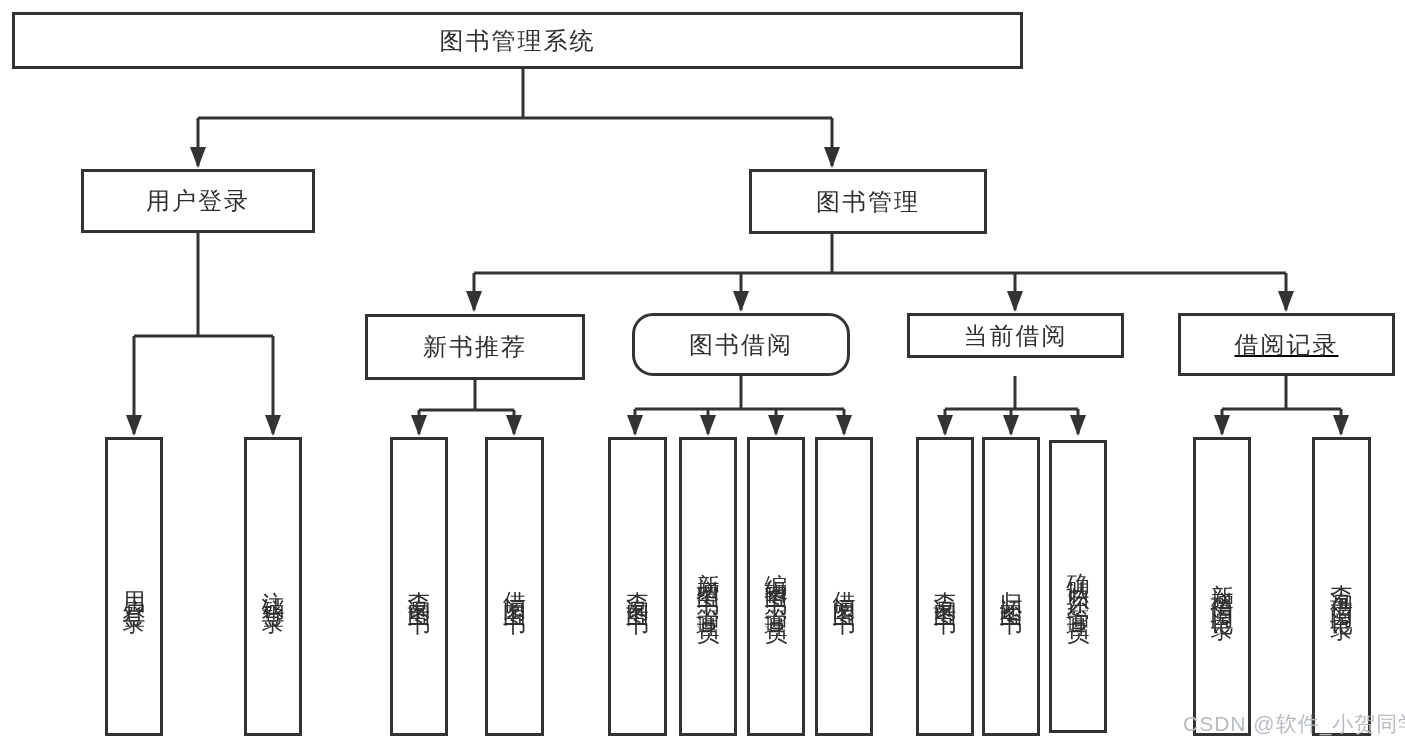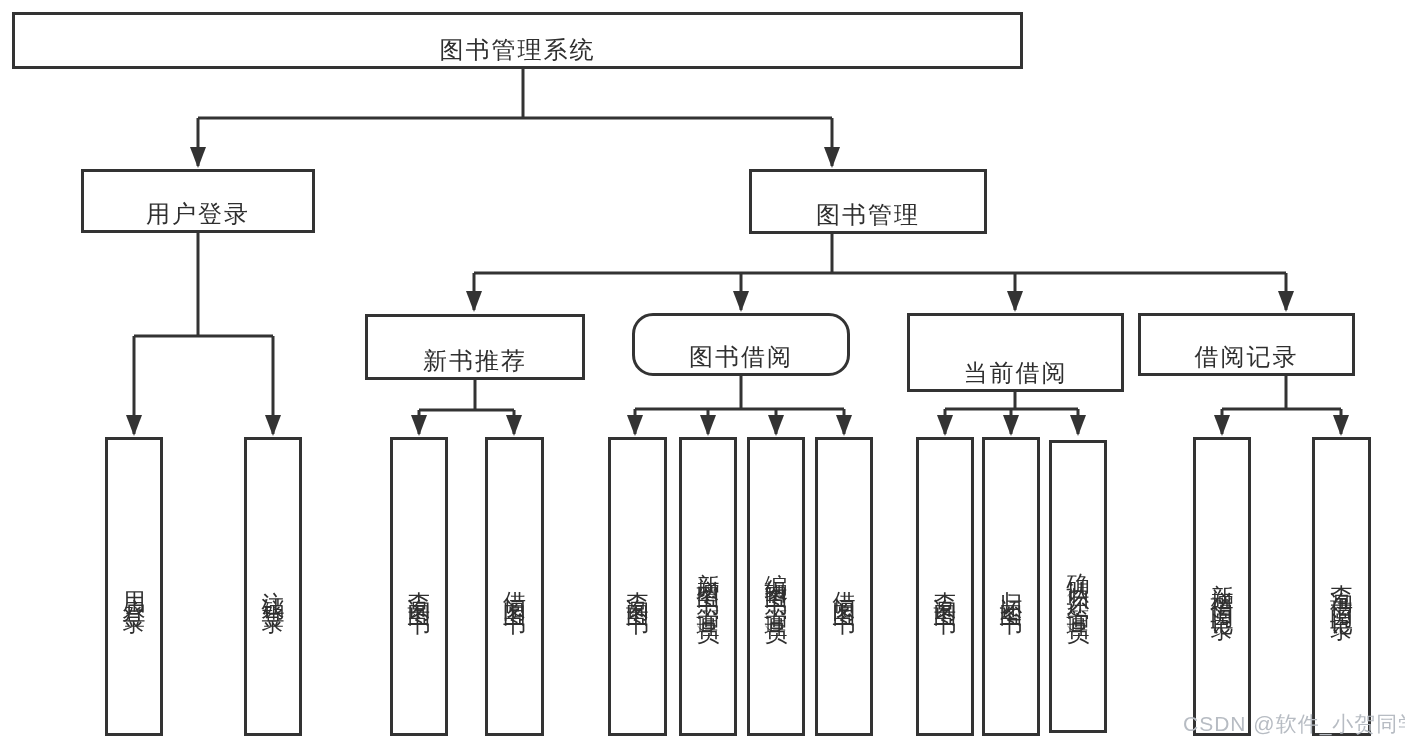--- a/index.html
+++ b/index.html
@@ -10,21 +10,21 @@
   .canvas{
     position:relative;width:1405px;height:747px;background:var(--background);
     font-family:"Liberation Sans","DejaVu Sans",sans-serif;overflow:hidden;
   }
   .wires{position:absolute;left:0;top:0;}
   .wire{stroke:var(--line);stroke-width:3;fill:none;}
   .arrow{marker-end:url(#arw);}
   #arw path{fill:var(--line);}
   .hbox{
     position:absolute;background:#fff;border:3px solid var(--border);
-    box-sizing:border-box;display:flex;align-items:flex-end;justify-content:center;
+    box-sizing:border-box;display:flex;align-items:center;justify-content:center;
   }
   .hbox .label{font-size:24px;letter-spacing:2px;color:var(--text);white-space:nowrap;}
   .vbox{
     position:absolute;top:437px;height:299px;background:#fff;border:3px solid var(--border);
     box-sizing:border-box;display:flex;align-items:center;justify-content:center;
   }
   .vbox .label{
     writing-mode:vertical-rl;text-orientation:mixed;line-height:1;
     font-size:23px;letter-spacing:7px;color:var(--text);white-space:nowrap;
   }
@@ -91,24 +91,24 @@
   <div class="hbox" style="left:713px;top:169px;width:238px;height:65px;margin-left:36px;">
     <span class="label">图书管理</span>
   </div>
 
   <div class="hbox" style="left:365px;top:314px;width:220px;height:66px;">
     <span class="label">新书推荐</span>
   </div>
   <div class="hbox" style="left:632px;top:313px;width:218px;height:63px;border-radius:21px;">
     <span class="label">图书借阅</span>
   </div>
-  <div class="hbox" style="left:907px;top:313px;width:217px;height:79px;">
+  <div class="hbox" style="left:907px;top:313px;width:217px;height:45px;">
     <span class="label">当前借阅</span>
   </div>
-  <div class="hbox" style="left:1138px;top:313px;width:217px;height:63px;">
+  <div class="hbox" style="left:1178px;top:313px;width:217px;height:63px;text-decoration:underline;">
     <span class="label">借阅记录</span>
   </div>
 
   <div class="vbox" style="left:105px;width:58px;">
     <span class="label">用户登录</span>
   </div>
   <div class="vbox" style="left:244px;width:58px;">
     <span class="label">注销登录</span>
   </div>
 

